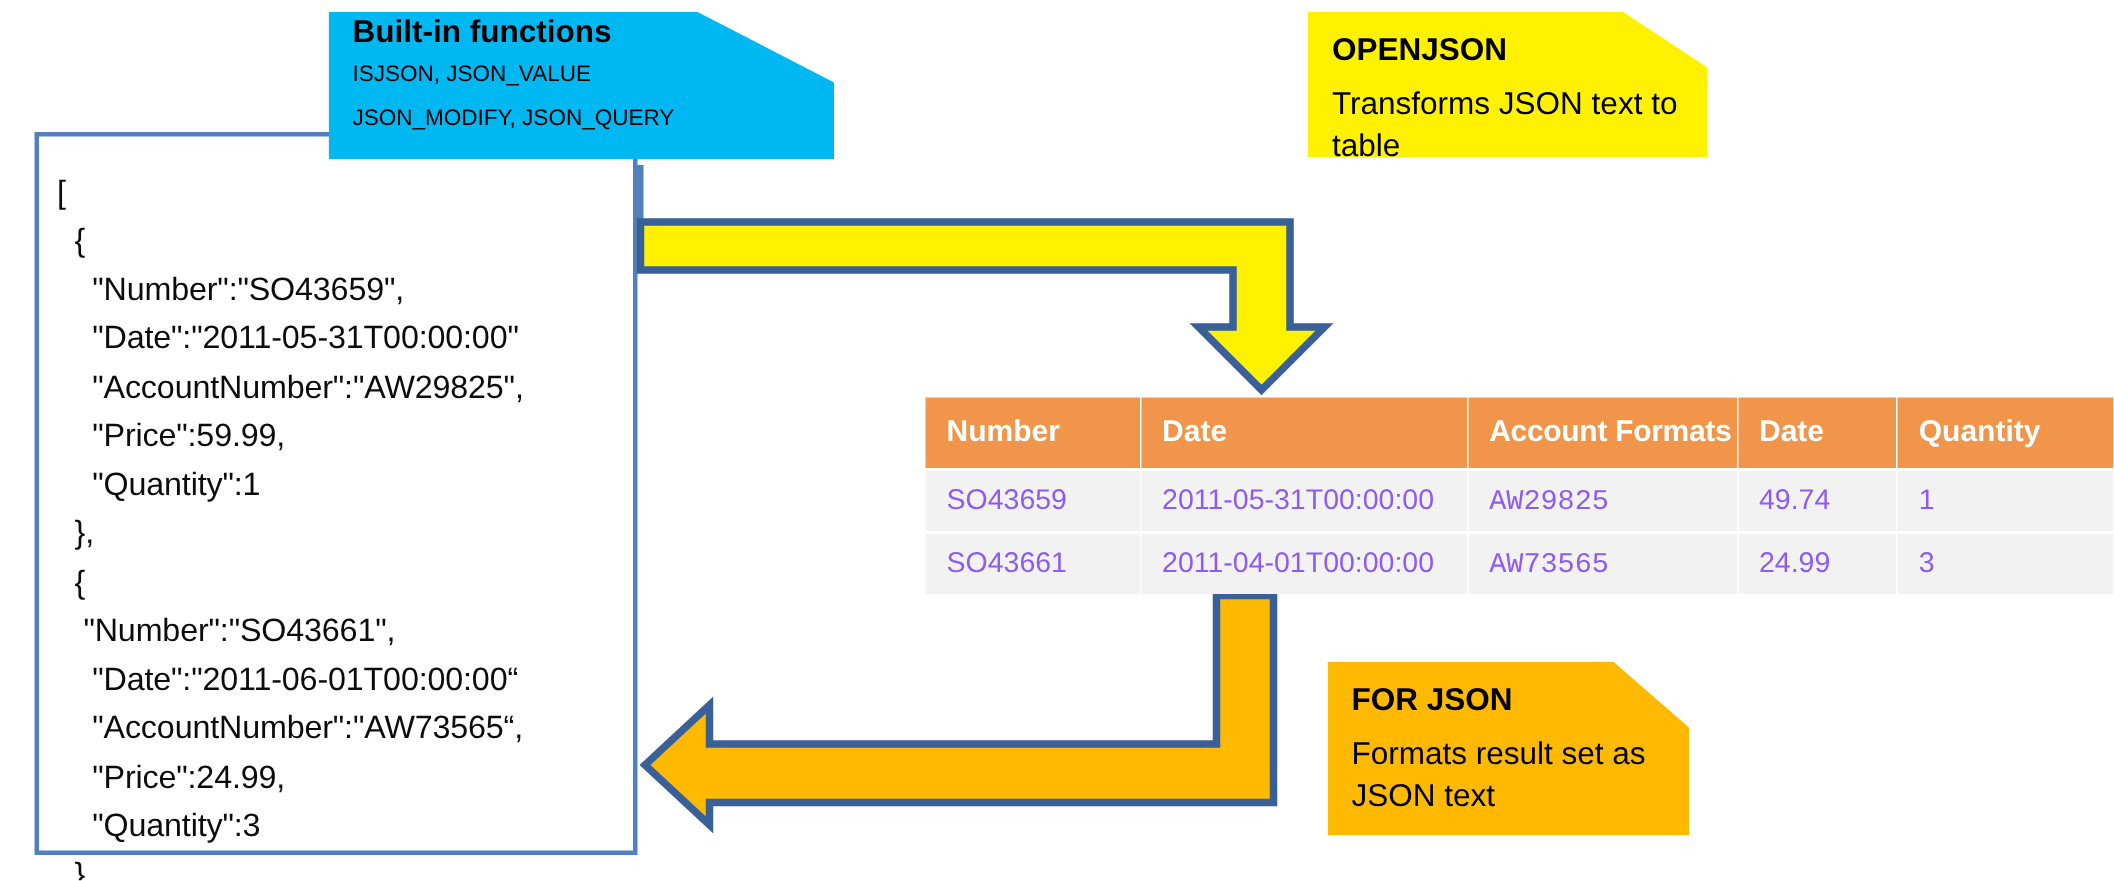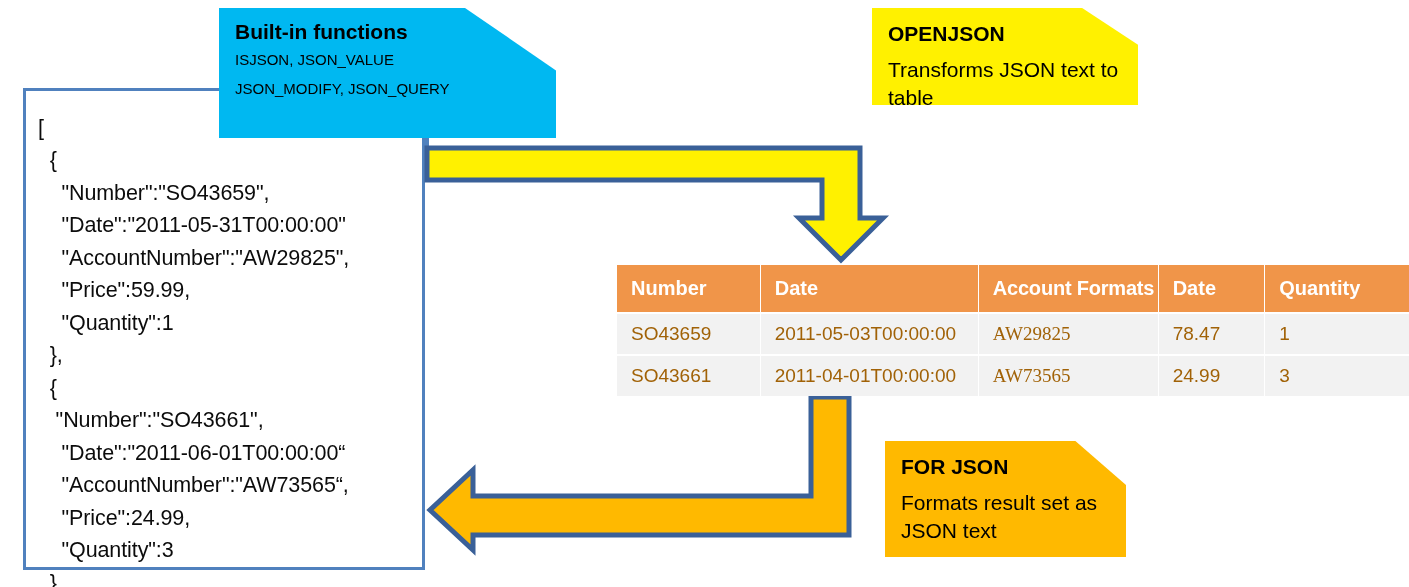--- a/index.html
+++ b/index.html
@@ -60,24 +60,24 @@
     font-size: 21px;
     line-height: 28px;
     display: block;
     margin-top: 5px;
   }
 
   #callout-builtin {
     left: 219px;
     top: 8px;
     width: 337px;
-    height: 130px;
+    height: 98px;
     background: #00B8F1;
     clip-path: polygon(0 0, 73% 0, 100% 48%, 100% 100%, 0 100%);
-    padding-top: 10px;
+    padding-top: 0;
   }
   #callout-builtin .c-title { font-size: 21px; line-height: 28px; }
   #callout-builtin .c-body  { font-size: 15px; line-height: 28.5px; margin-top: 0px; }
 
   #callout-openjson {
     left: 872px;
     top: 8px;
     width: 266px;
     height: 97px;
     background: #FFF100;
@@ -127,35 +127,35 @@
     font-weight: bold;
     font-size: 20px;
     text-align: left;
     padding: 12px 0 12px 14px;
     height: 28px;
     box-sizing: border-box;
     border: 0;
   }
   #result-table td {
     background: #F2F2F2;
-    color: #a16207;
+    color: #8b5cf6;
     font-size: 19px;
     text-align: left;
     padding: 9px 0 9px 14px;
     height: 22px;
     box-sizing: border-box;
     border: 0;
   }
   th.col-number   { width: 142px; }
   th.col-date     { width: 216px; }
   th.col-account  { width: 178px; font-size: 18px; letter-spacing: -0.2px; }
   th.col-price    { width: 105px; }
   th.col-quantity { width: 160px; }
   td.cell-account {
-    font-family: Liberation Serif, serif;
+    font-family: Liberation Mono, monospace;
     font-size: 18px;
   }
 </style>
 </head>
 <body>
 
 <div id="canvas">
 
   <div id="json-box"></div>
   <pre id="json-text">[
@@ -207,23 +207,23 @@
         <th class="col-number">Number</th>
         <th class="col-date">Date</th>
         <th class="col-account">Account Formats</th>
         <th class="col-price">Date</th>
         <th class="col-quantity">Quantity</th>
       </tr>
     </thead>
     <tbody>
       <tr>
         <td>SO43659</td>
-        <td>2011-05-03T00:00:00</td>
+        <td>2011-05-31T00:00:00</td>
         <td class="cell-account">AW29825</td>
-        <td>78.47</td>
+        <td>49.74</td>
         <td>1</td>
       </tr>
       <tr>
         <td>SO43661</td>
         <td>2011-04-01T00:00:00</td>
         <td class="cell-account">AW73565</td>
         <td>24.99</td>
         <td>3</td>
       </tr>
     </tbody>

